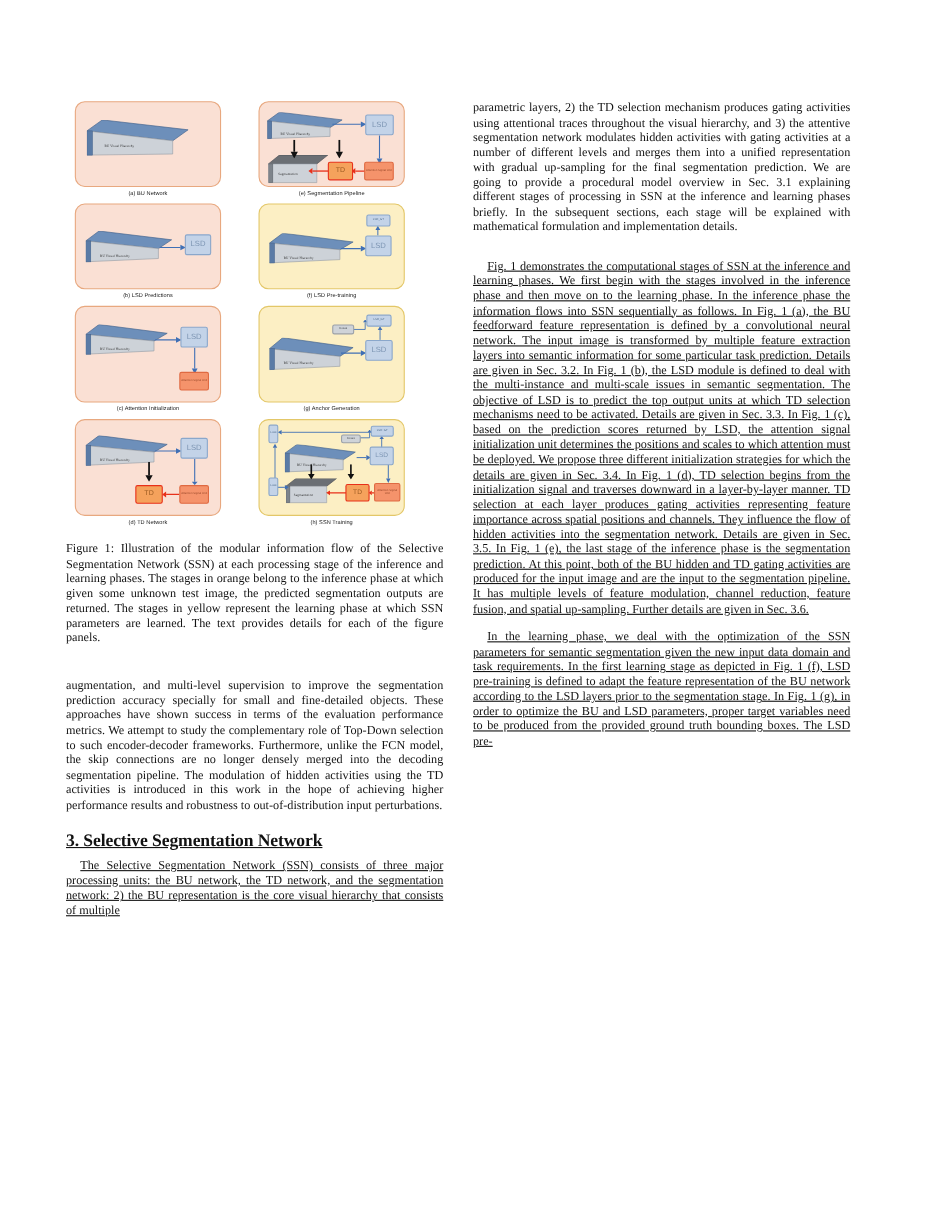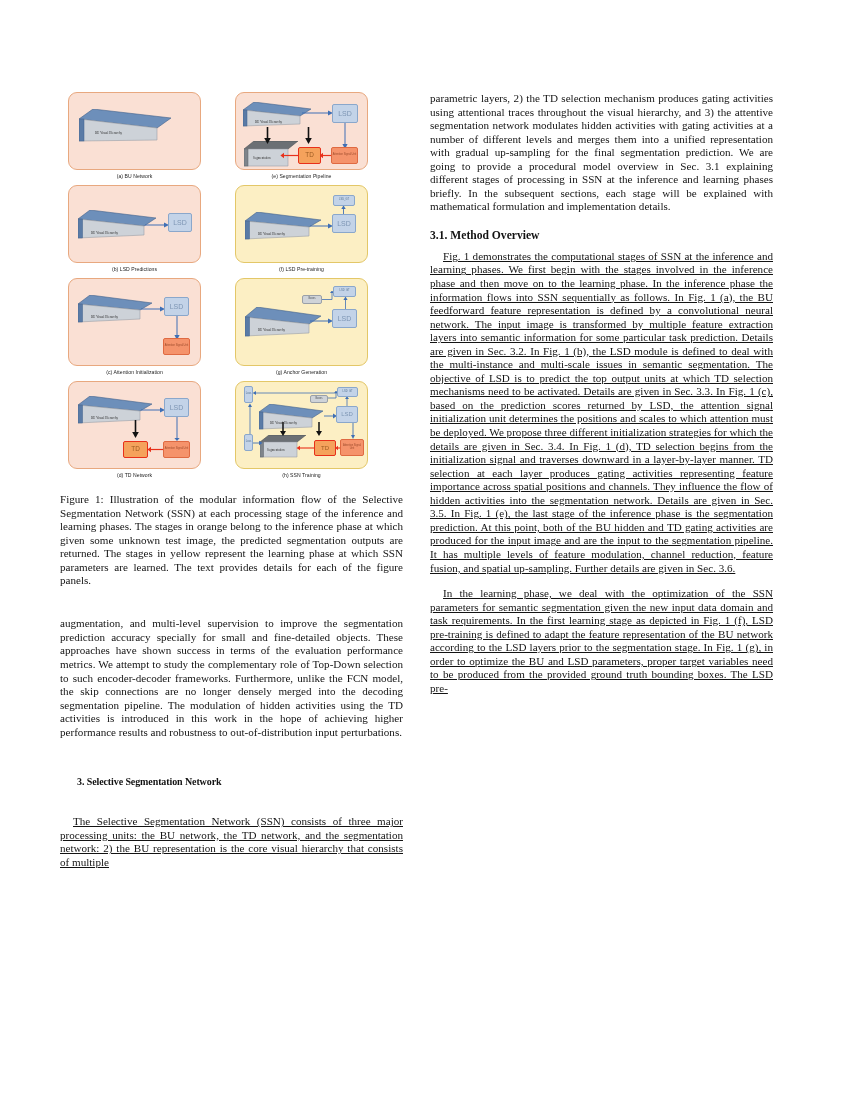--- a/index.html
+++ b/index.html
@@ -37,25 +37,26 @@
     line-height: 13.55px;
     text-align: justify;
     text-justify: inter-word;
     hyphens: manual;
     color: #131313;
   }
   p.body.indent { text-indent: 13px; text-decoration: underline; }
   p.body + p.body { margin-top: 12px; }
   .gap-sm { height: 13.5px; }
   h2.section {
-    margin: 17px;
-    font-size: 10px;
+    margin: 0;
+    font-size: 16px;
     line-height: 16px;
     font-weight: bold;
     letter-spacing: -0.1px;
+    text-decoration: underline;
   }
   h3.subsection {
     margin: 0;
     font-size: 11.6px;
     line-height: 14px;
     font-weight: bold;
   }
   .sec-space-before { height: 18px; }
   .sec-space-after { height: 8px; }
   .subsec-space-before { height: 15px; }
@@ -490,21 +491,20 @@
       <h2 class="section">3. Selective Segmentation Network</h2>
       <div class="sec-space-after"></div>
 
       <p class="body indent">The Selective Segmentation Network (SSN) consists of three major processing units: the BU network, the TD network, and the segmentation network: 2) the BU representation is the core visual hierarchy that consists of multiple</p>
     </div>
 
     <div class="col">
       <p class="body">parametric layers, 2) the TD selection mechanism produces gating activities using attentional traces throughout the visual hierarchy, and 3) the attentive segmentation network modulates hidden activities with gating activities at a number of different levels and merges them into a unified representation with gradual up-sampling for the final segmentation prediction. We are going to provide a procedural model overview in Sec. 3.1 explaining different stages of processing in SSN at the inference and learning phases briefly. In the subsequent sections, each stage will be explained with mathematical formulation and implementation details.</p>
 
       <div class="subsec-space-before"></div>
-      <h3 class="subsection">3.1. Method Overview</h3>
       <div class="subsec-space-after"></div>
 
       <p class="body indent">Fig. 1 demonstrates the computational stages of SSN at the inference and learning phases. We first begin with the stages involved in the inference phase and then move on to the learning phase. In the inference phase the information flows into SSN sequentially as follows. In Fig. 1 (a), the BU feedforward feature representation is defined by a convolutional neural network. The input image is transformed by multiple feature extraction layers into semantic information for some particular task prediction. Details are given in Sec. 3.2. In Fig. 1 (b), the LSD module is defined to deal with the multi-instance and multi-scale issues in semantic segmentation. The objective of LSD is to predict the top output units at which TD selection mechanisms need to be activated. Details are given in Sec. 3.3. In Fig. 1 (c), based on the prediction scores returned by LSD, the attention signal initialization unit determines the positions and scales to which attention must be deployed. We propose three different initialization strategies for which the details are given in Sec. 3.4. In Fig. 1 (d), TD selection begins from the initialization signal and traverses downward in a layer-by-layer manner. TD selection at each layer produces gating activities representing feature importance across spatial positions and channels. They influence the flow of hidden activities into the segmentation network. Details are given in Sec. 3.5. In Fig. 1 (e), the last stage of the inference phase is the segmentation prediction. At this point, both of the BU hidden and TD gating activities are produced for the input image and are the input to the segmentation pipeline. It has multiple levels of feature modulation, channel reduction, feature fusion, and spatial up-sampling. Further details are given in Sec. 3.6.</p>
       <p class="body indent">In the learning phase, we deal with the optimization of the SSN parameters for semantic segmentation given the new input data domain and task requirements. In the first learning stage as depicted in Fig. 1 (f), LSD pre-training is defined to adapt the feature representation of the BU network according to the LSD layers prior to the segmentation stage. In Fig. 1 (g), in order to optimize the BU and LSD parameters, proper target variables need to be produced from the provided ground truth bounding boxes. The LSD pre-</p>
     </div>
 
   </div>
 </div>
 
 </body></html>

